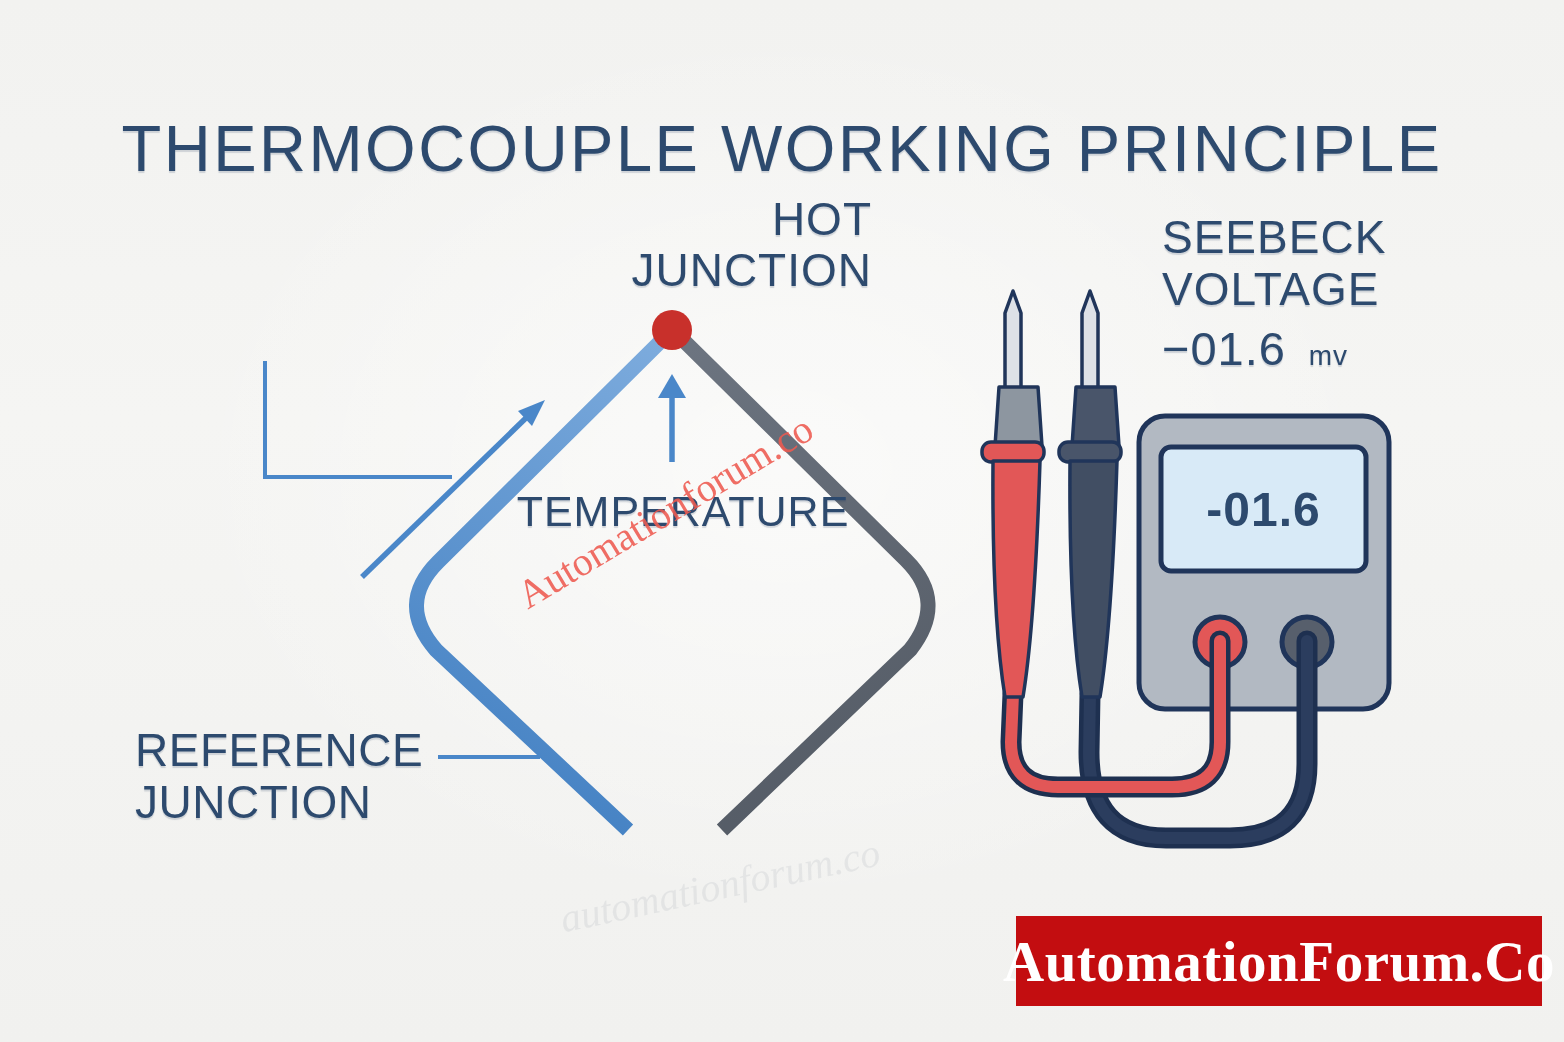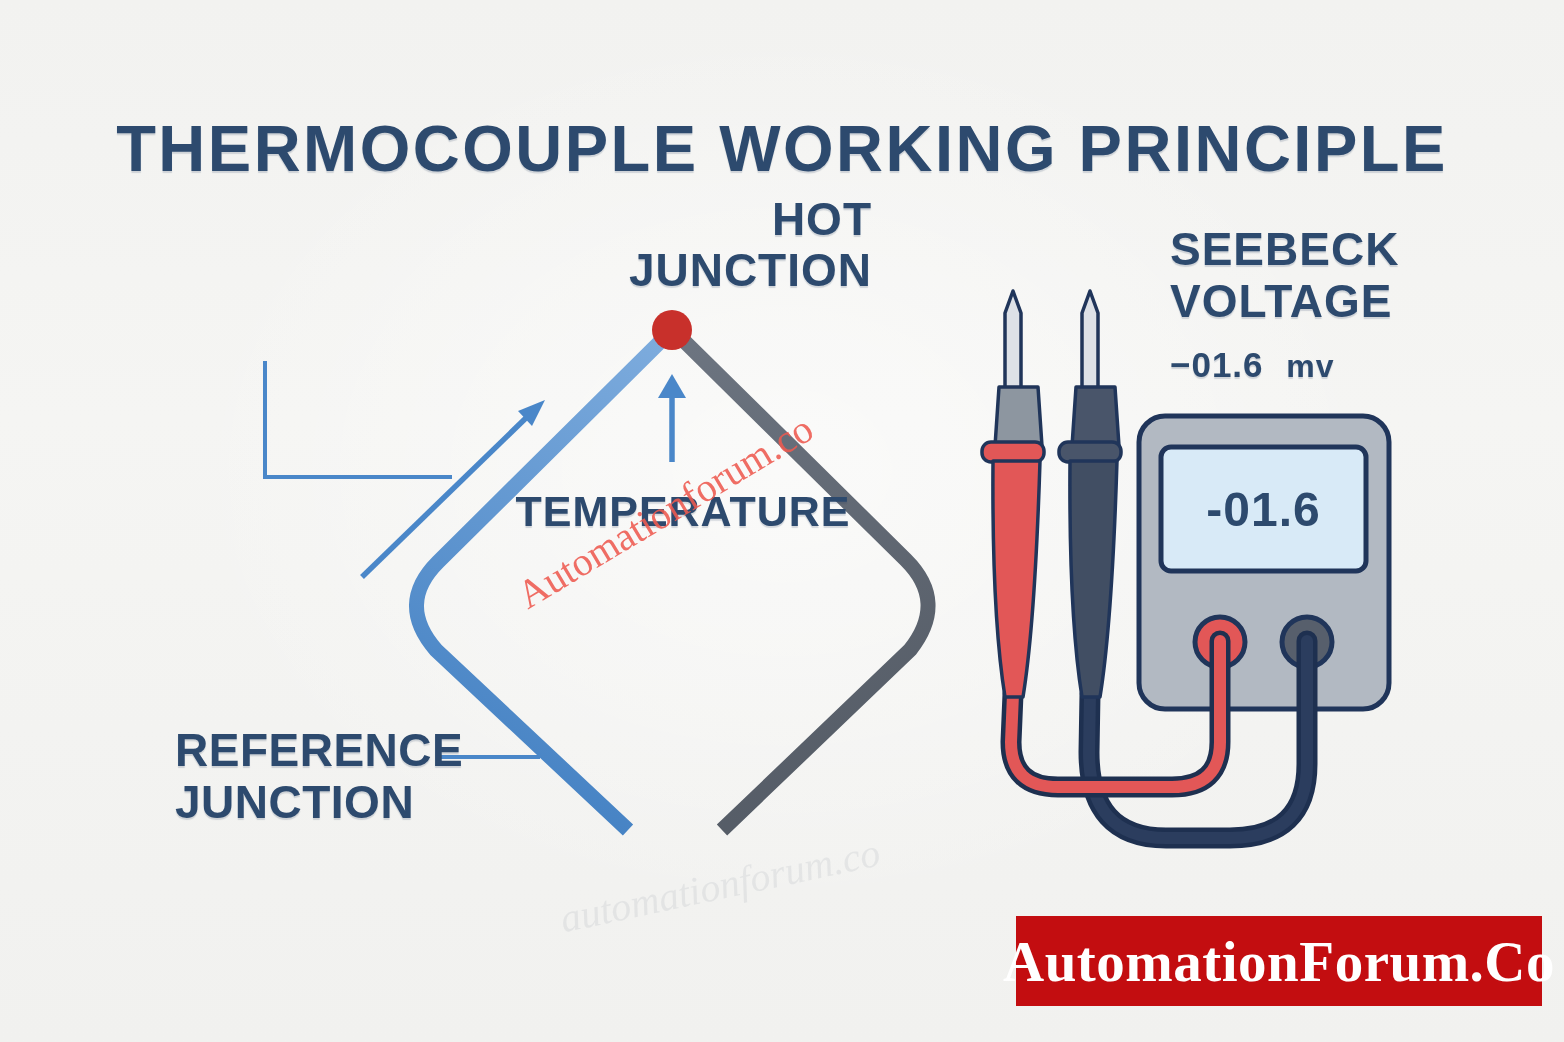--- a/index.html
+++ b/index.html
@@ -12,42 +12,42 @@
     background:
       radial-gradient(ellipse at 50% 45%, rgba(255,255,255,0.55) 0%, rgba(255,255,255,0) 55%),
       linear-gradient(180deg, #f2f2f0 0%, #f5f5f3 40%, #f1f1ef 100%);
     background-color: var(--background, #f3f3f1);
   }
   .diagram-svg { position:absolute; left:0; top:0; z-index:1; }
 
   .txt {
     position:absolute;
     color: var(--navy-text, #2d4a6e);
-    font-weight: bold;
+    font-weight: normal;
     text-shadow: 0 2px 1px rgba(40,60,95,0.18);
     z-index: 3;
     white-space: nowrap;
   }
   .txt span { display:block; }
 
   .title {
     left:0; right:0; top:72px;
     text-align:center;
     font-size:65px; line-height:1;
     letter-spacing:2.5px;
   }
   .lbl-dissimilar { left:120px; top:250px; font-size:45px; line-height:48px; letter-spacing:0.5px; }
   .lbl-hot { left:472px; top:194px; width:400px; text-align:right; font-size:46px; line-height:51px; letter-spacing:1px; }
   .lbl-temp { left:483px; top:487px; width:400px; text-align:center; font-size:43px; line-height:49px; letter-spacing:1px; }
-  .lbl-ref-side { left:135px; top:724px; font-size:46px; line-height:52px; letter-spacing:0.5px;margin-left:40px; }
+  .lbl-ref-side { left:135px; top:724px; font-size:46px; line-height:52px; letter-spacing:0.5px; }
   .lbl-ref-bottom { left:335px; top:913px; width:640px; text-align:center; font-size:47px; letter-spacing:2px; }
-  .lbl-seebeck { left:1162px; top:223px; font-size:46px; line-height:52px; letter-spacing:1px;margin-left:8px; }
+  .lbl-seebeck { left:1162px; top:211px; font-size:46px; line-height:52px; letter-spacing:1px; }
   .seebeck-value-row { margin-top:8px; }
-  .seebeck-value-row .value { display:inline; font-size:35px; }
-  .seebeck-value-row .unit  { display:inline; font-size:32px; margin-left:9px; }
+  .seebeck-value-row .value { display:inline; font-size:47px; }
+  .seebeck-value-row .unit  { display:inline; font-size:28px; margin-left:9px; }
 
   .meter-display-text {
     position:absolute; left:1161px; top:447px; width:205px; height:124px;
     display:flex; align-items:center; justify-content:center;
     font-size:48px; font-weight:bold; letter-spacing:1px;
     color: var(--navy-text, #2d4a6e);
     z-index:3;
   }
 
   .watermark {

